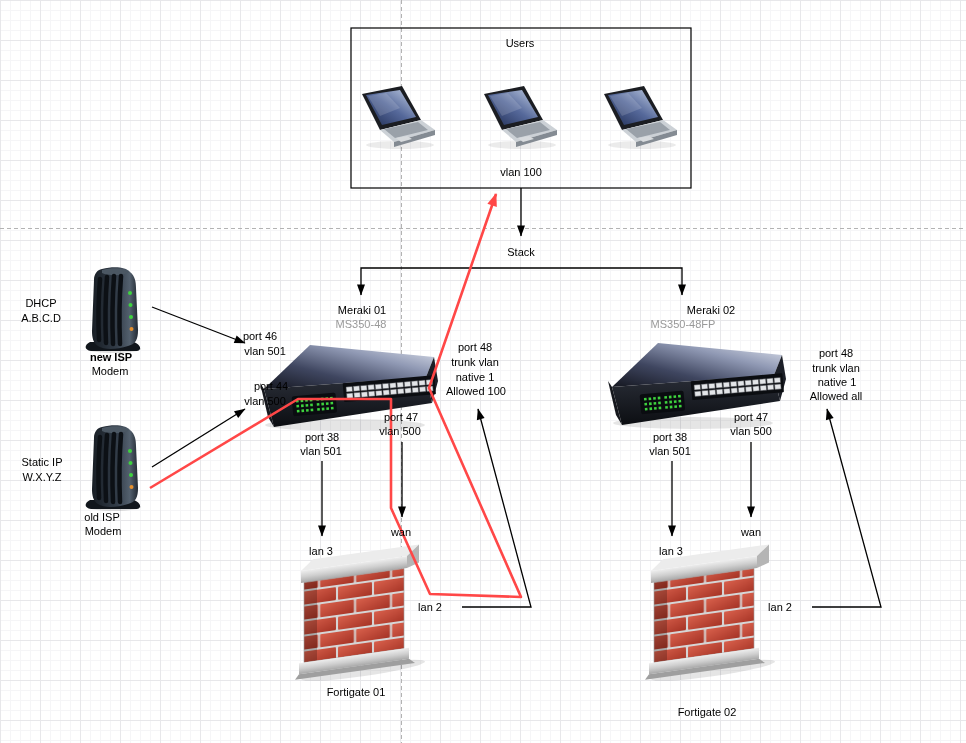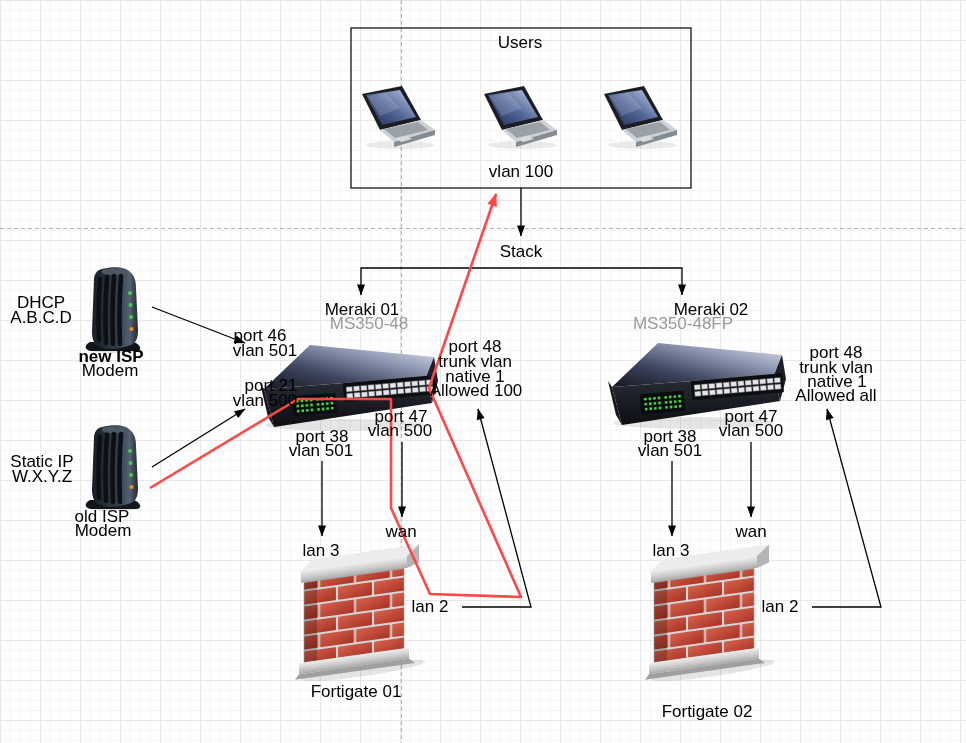--- a/index.html
+++ b/index.html
@@ -12,21 +12,21 @@
       linear-gradient(to bottom,#e7e7ea 1px,transparent 1px) 0 0 / 40px 40px,
       linear-gradient(to right,#f5f5f7 1px,transparent 1px) 0 0 / 10px 10px,
       linear-gradient(to bottom,#f5f5f7 1px,transparent 1px) 0 0 / 10px 10px,
       #ffffff;
     font-family:"Liberation Sans",sans-serif;
   }
   #wires{position:absolute;left:0;top:0;}
   .lbl{
     position:absolute;
     transform:translate(-50%,-50%);
-    font-size:17px;line-height:1.1;
+    font-size:11px;line-height:1.1;
     color:#000;white-space:nowrap;
     z-index:5;
   }
   .model{color:#999;}
 </style>
 </head>
 <body>
 
 <div id="canvas">
 
@@ -220,27 +220,27 @@
   </g>
 
   <path d="M150,488 L298,399 L391,399 L391,508 L430,594 L521,597 L429,388 L496,194" stroke="#ff4747" stroke-width="2.6" fill="none" stroke-linejoin="round" marker-end="url(#mR)"></path>
 </svg>
 
 <div class="lbl" style="left:520px;top:43px;">Users</div>
 <div class="lbl" style="left:521px;top:172px;">vlan 100</div>
 <div class="lbl" style="left:521px;top:252px;">Stack</div>
 
 <div class="lbl" style="left:362px;top:310px;">Meraki 01</div>
-<div class="lbl model" style="left:361px;top:324px;margin-left:8px;">MS350-48</div>
+<div class="lbl model" style="left:361px;top:324px;">MS350-48</div>
 <div class="lbl" style="left:683px;top:310px;margin-left:28px;">Meraki 02</div>
 <div class="lbl model" style="left:683px;top:324px;">MS350-48FP</div>
 
 <div class="lbl" style="left:260px;top:336px;">port 46</div>
 <div class="lbl" style="left:265px;top:351px;">vlan 501</div>
-<div class="lbl" style="left:271px;top:386px;">port 21</div>
+<div class="lbl" style="left:271px;top:386px;">port 44</div>
 <div class="lbl" style="left:265px;top:401px;">vlan 500</div>
 <div class="lbl" style="left:322px;top:437px;">port 38</div>
 <div class="lbl" style="left:321px;top:451px;">vlan 501</div>
 <div class="lbl" style="left:401px;top:417px;">port 47</div>
 <div class="lbl" style="left:400px;top:431px;">vlan 500</div>
 <div class="lbl" style="left:475px;top:347px;">port 48</div>
 <div class="lbl" style="left:475px;top:362px;">trunk vlan</div>
 <div class="lbl" style="left:475px;top:377px;">native 1</div>
 <div class="lbl" style="left:476px;top:391px;">Allowed 100</div>
 

